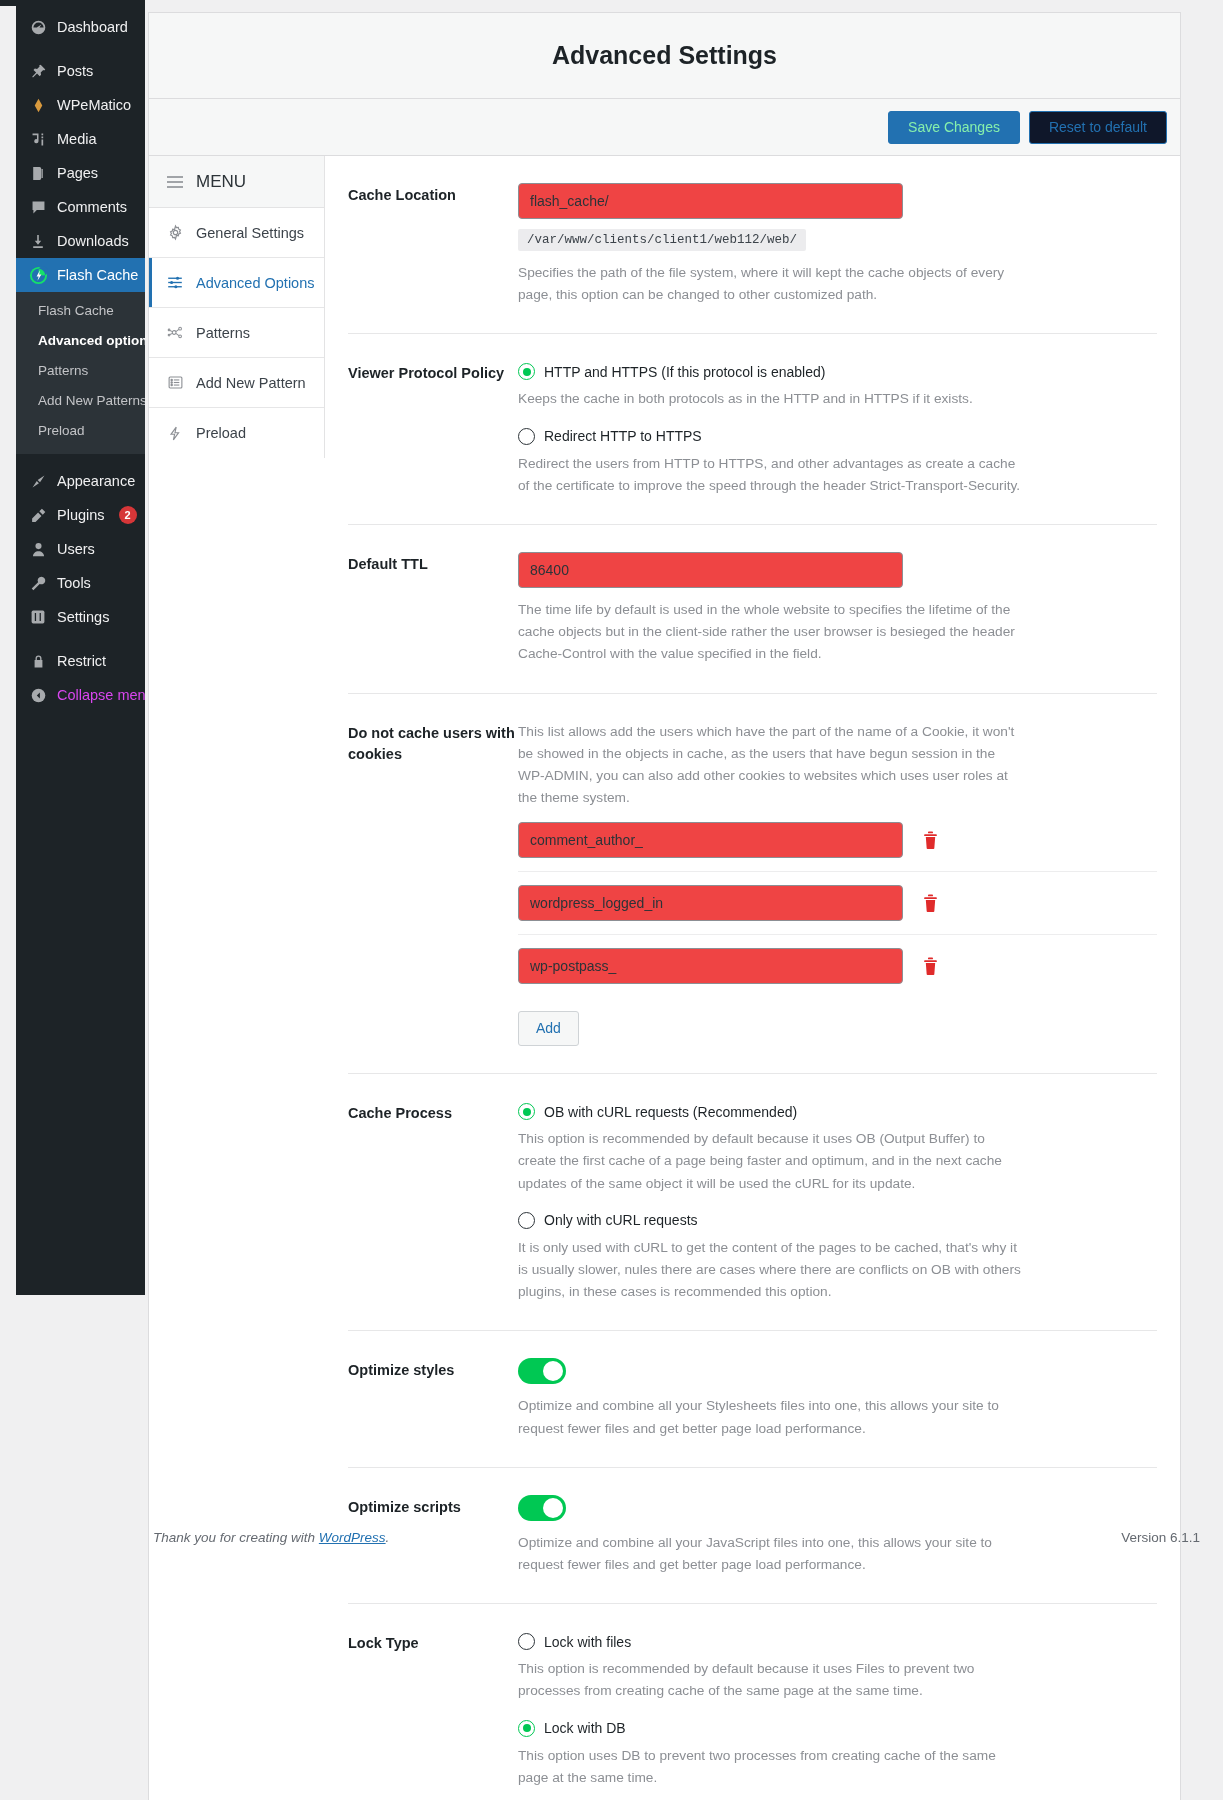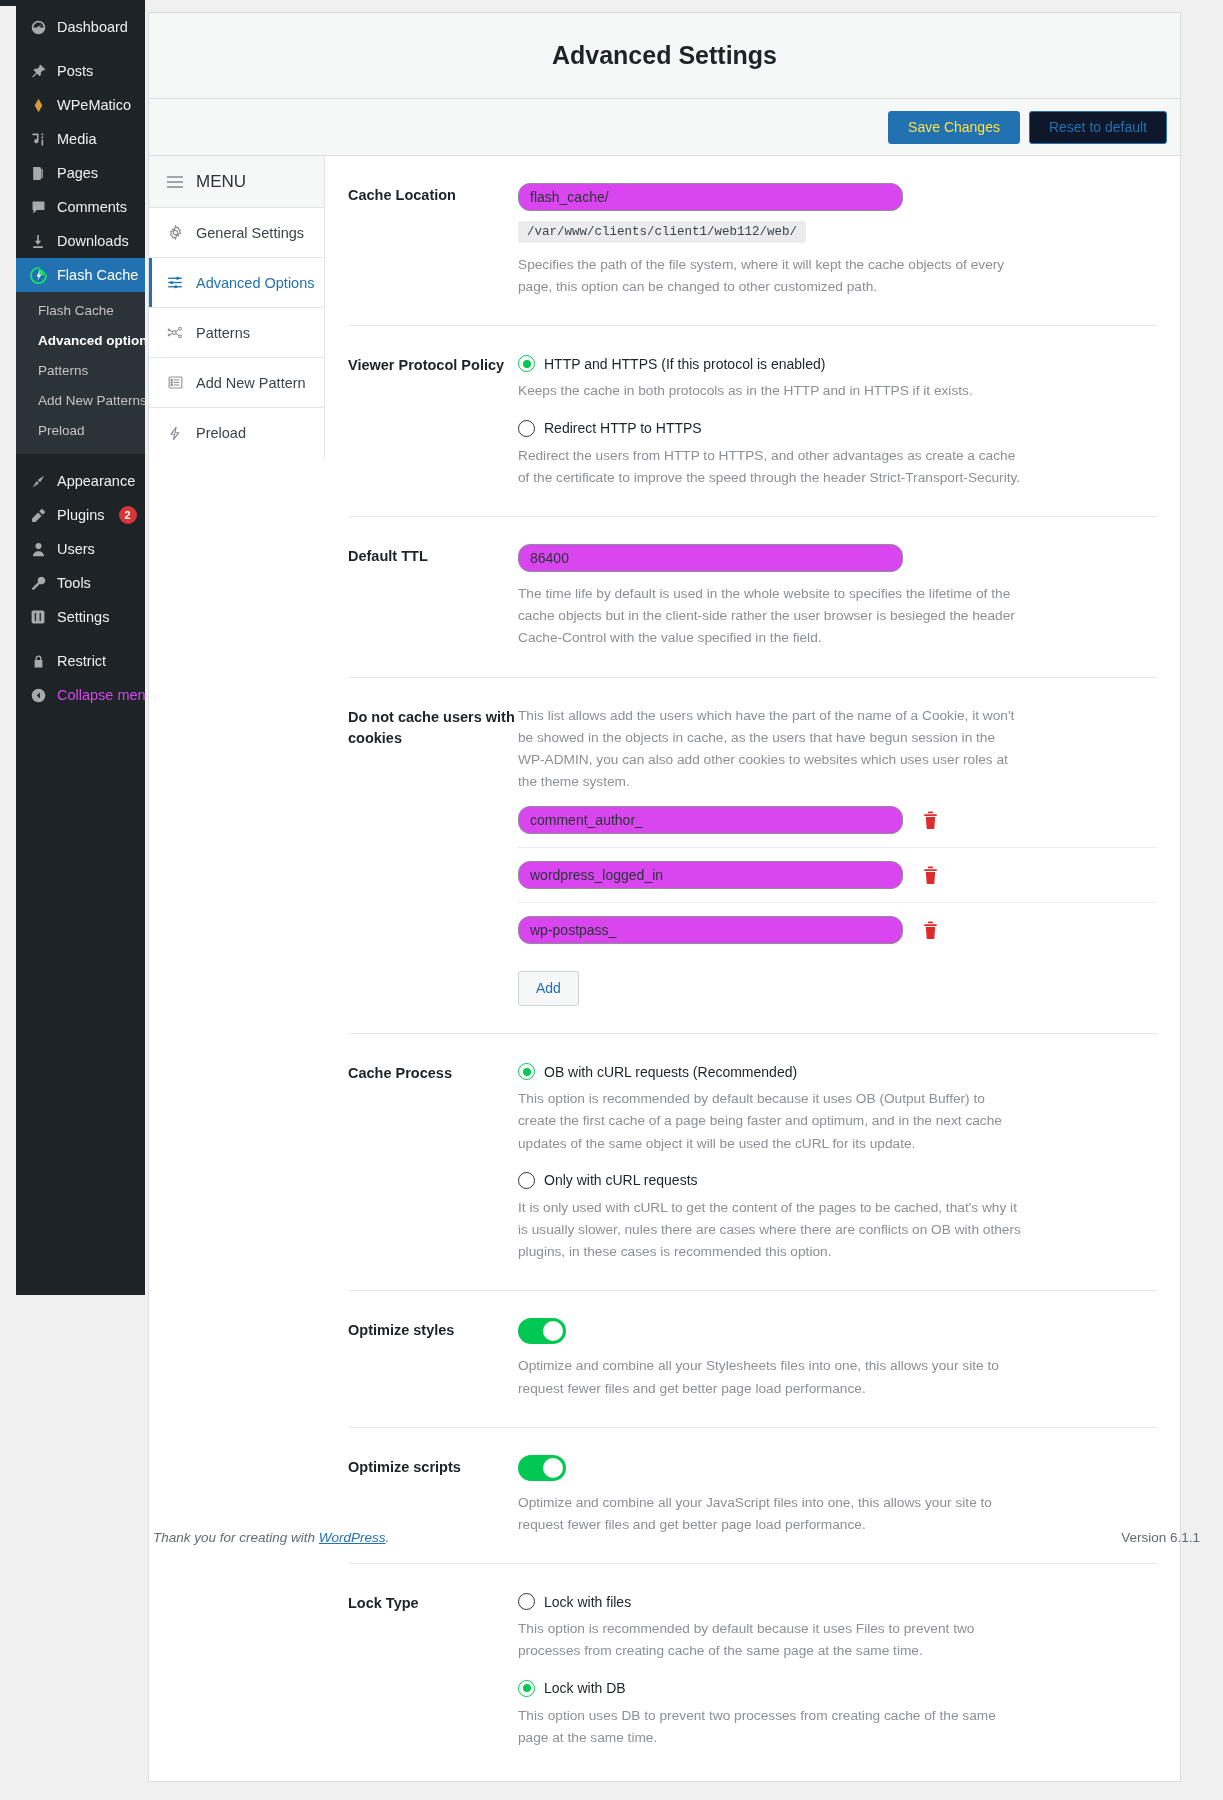--- a/index.html
+++ b/index.html
@@ -70,21 +70,21 @@
   }
   #page-title {
     font-size:25px; font-weight:bold; color:#1d2327;
   }
   #action-bar {
     background:#f6f7f7; border-bottom:1px solid #dcdcde;
     height:57px; display:flex; align-items:center; justify-content:flex-end;
     padding-right:13px; gap:9px;
   }
   .btn-primary {
-    background:#2271b1; color:#fde047; border:1px solid #2271b1;
+    background:#2271b1; color:#86efac; border:1px solid #2271b1;
     border-radius:3px; font-size:14px; padding:0 19px; height:33px;
     line-height:31px; cursor:pointer; font-family:inherit;
   }
   .btn-secondary {
     background:#0f172a; color:#2271b1; border:1px solid #2271b1;
     border-radius:3px; font-size:14px; padding:0 19px; height:33px;
     line-height:31px; cursor:pointer; font-family:inherit;
   }
 
   #body-row { display:flex; align-items:flex-start; }
@@ -129,23 +129,23 @@
     padding:27px 0 27px 0;
   }
   .frow:last-child { border-bottom:none; }
   .flabel {
     flex:0 0 168px; font-size:14.5px; font-weight:bold; color:#1d2327;
     line-height:1.45; padding-top:2px;
   }
   .fbody { flex:1 1 auto; padding-left:2px; }
 
   .txt-input {
-    width:385px; height:28px; border:1px solid #8c8f94; border-radius:12px;
+    width:385px; height:36px; border:1px solid #8c8f94; border-radius:4px;
     padding:0 11px; font-size:14px; color:#2c3338; font-family:inherit;
-    background:#d946ef; display:block;
+    background:#ef4444; display:block;
   }
   .path-chip {
     display:inline-block; margin-top:10px;
     background:#ececee; color:#3c434a;
     font-family:"Liberation Mono", monospace; font-size:12.5px;
     padding:4px 9px; border-radius:2px;
   }
   .hint {
     color:#8c8f94; font-size:13.7px; line-height:1.62; margin-top:11px;
     max-width:505px;

